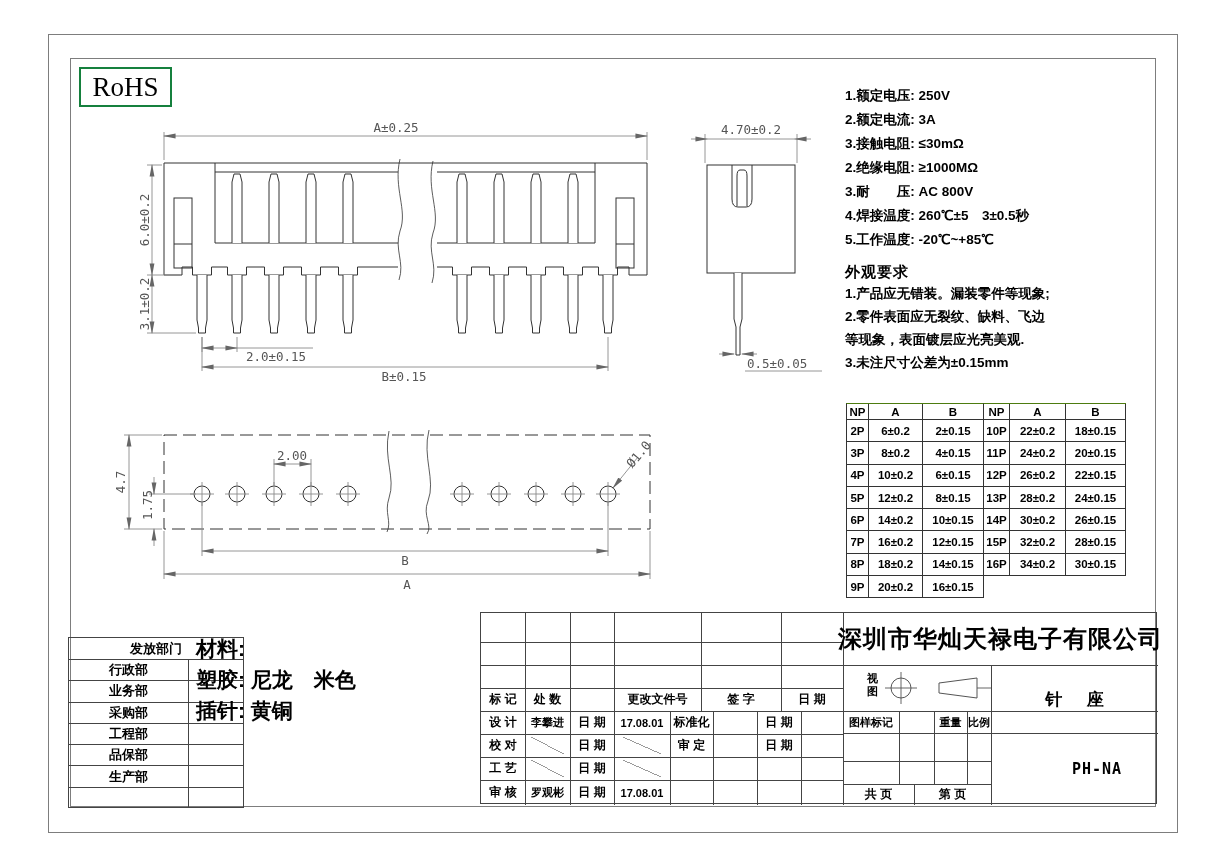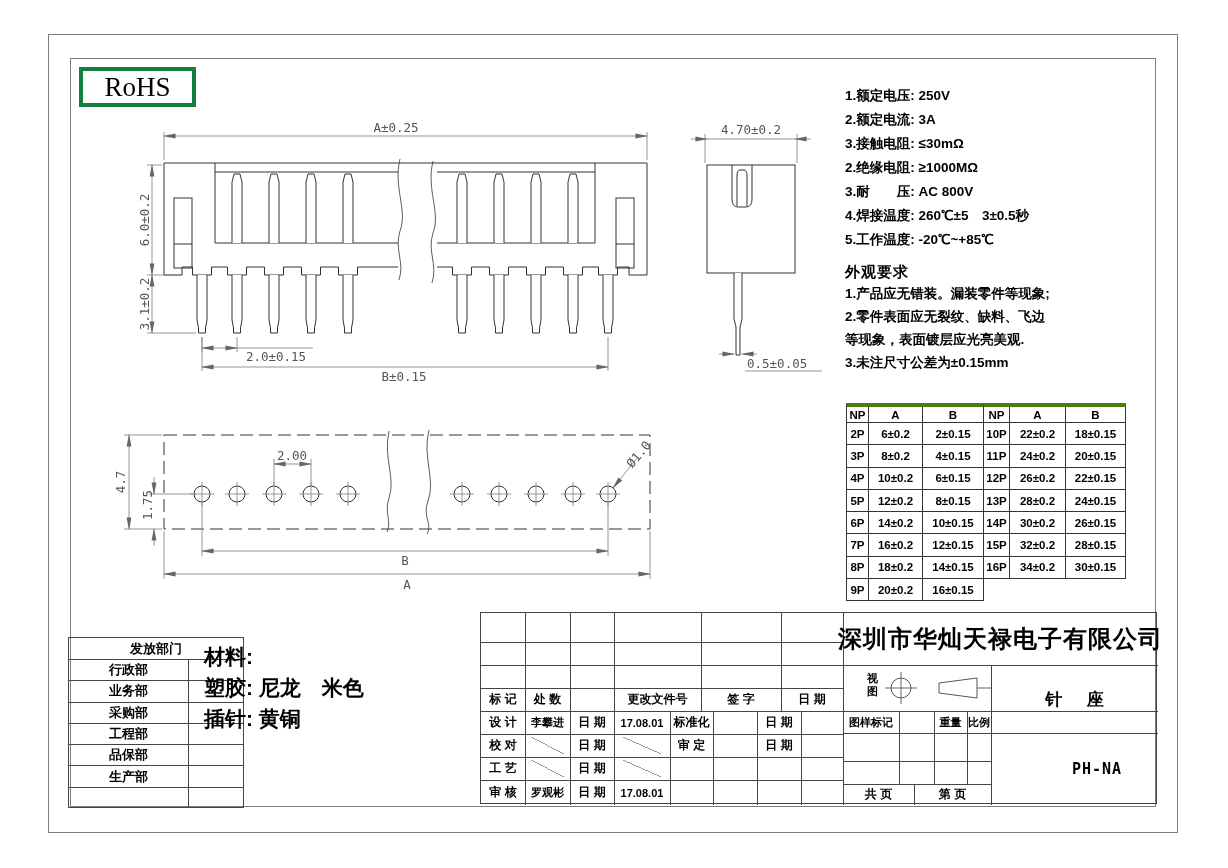--- a/index.html
+++ b/index.html
@@ -1,46 +1,46 @@
 <!DOCTYPE html>
 <html><head>
 <meta charset="utf-8">
 <style>
   html,body { margin:0; padding:0; }
   body { width:1228px; height:868px; background:#fff; position:relative;
          font-family:"Liberation Sans", sans-serif; color:#000; overflow:hidden; }
   .abs { position:absolute; }
   .border-box { position:absolute; border:1px solid #7d7d7d; box-sizing:border-box; }
-  #rohs-box { left:79px; top:67px; width:117px; height:40px; border:4px solid #15803d;
+  #rohs-box { left:79px; top:67px; width:93px; height:40px; border:2px solid #15803d;
               box-sizing:border-box; display:flex; align-items:center; justify-content:center;
               font-family:"Liberation Serif", serif; font-size:27px; }
   #drawing { left:0; top:0; width:1228px; height:868px; pointer-events:none; }
   .pl { stroke:#333; stroke-width:1; fill:none; }
   .plw { stroke:#333; stroke-width:1; fill:#fff; }
   .brk { stroke:#333; stroke-width:0.8; fill:none; }
   .dl { stroke:#8a8a8a; stroke-width:0.9; fill:none; }
   .dimtext { font-family:"DejaVu Sans Mono", monospace; font-size:12.5px; fill:#555; }
   .tech { position:absolute; width:340px; }
   .tech-title { font-size:15px; font-weight:700; letter-spacing:1px; }
   .tech .line { font-size:13.5px; font-weight:700; line-height:24px; white-space:pre; }
   .app .line { line-height:23px; }
-  .sizetable { position:absolute; display:grid; border-top:4px solid #4d7c0f; border-left:1px solid #333; box-sizing:border-box; background:#fff; }
+  .sizetable { position:absolute; display:grid; border-top:1px solid #4d7c0f; border-left:1px solid #333; box-sizing:border-box; background:#fff; }
   #size-left  { left:846px; top:403px; grid-template-columns:22px 54px 61px; grid-template-rows:16px repeat(8,22.3px); }
   #size-right { left:983px; top:403px; grid-template-columns:26px 56px 60px; grid-template-rows:16px repeat(7,22.3px); }
   .st-cell { border-right:1px solid #333; border-bottom:1px solid #333; display:flex;
              align-items:center; justify-content:center; font-size:11.5px; font-weight:700; }
   #dept { left:68px; top:637px; width:176px; height:171px; display:grid;
           grid-template-columns:119px 55px; grid-template-rows:21px repeat(7,21.3px);
           border:1px solid #444; box-sizing:border-box; }
   .dept-header { grid-column:1/3; display:flex; align-items:center; justify-content:center;
                  font-size:13px; font-weight:700; }
   .dept-name { border-top:1px solid #444; display:flex; align-items:center; justify-content:center;
                font-size:13px; font-weight:700; }
   .dept-blank { border-top:1px solid #444; border-left:1px solid #444; }
-  #materials { left:204px; top:633px;margin-top:8px; }
+  #materials { left:196px; top:633px; }
   #materials .mat-title, #materials .line { font-size:21px; font-weight:600; line-height:31px; white-space:pre; }
   #title-block { left:480px; top:612px; width:677px; height:192px; border:1px solid #444; box-sizing:border-box; }
   .gline { position:absolute; background:#444; }
   .tb-cell { position:absolute; display:flex; align-items:center; justify-content:center;
              font-size:12px; font-weight:700; box-sizing:border-box; white-space:nowrap; }
   .tb-slash { position:absolute; box-sizing:border-box;
               background:linear-gradient(to right top, transparent 48.5%, #9a9a9a 48.5%, #9a9a9a 51.5%, transparent 51.5%); }
   .tb-company { font-size:24px; font-weight:700; letter-spacing:1px; }
   .tb-part { font-size:17px; letter-spacing:10px; padding-left:10px; }
   .tb-code { font-size:15px; font-weight:700; letter-spacing:1px; font-family:"DejaVu Sans Mono", monospace; }

